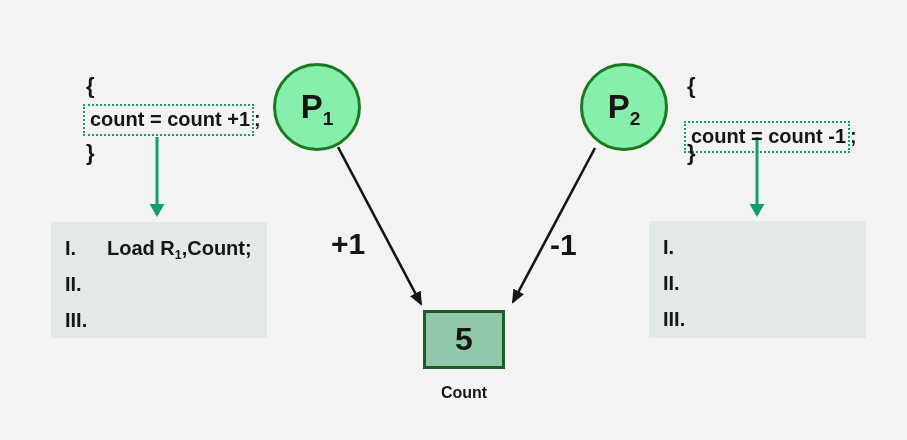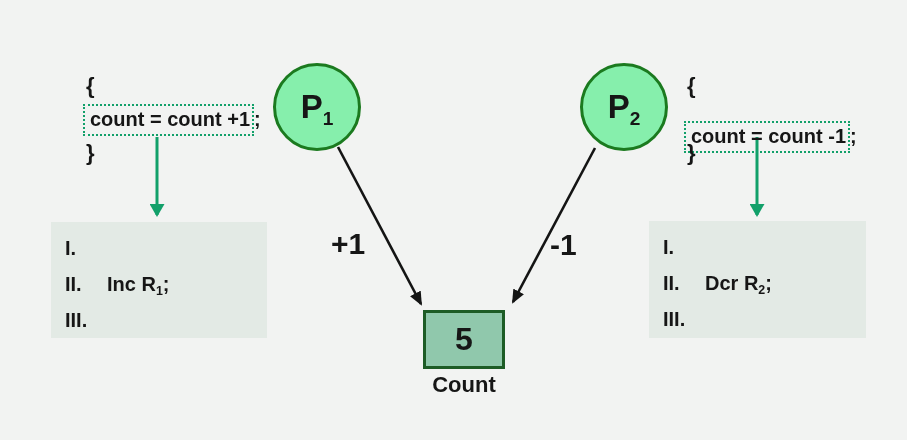--- a/index.html
+++ b/index.html
@@ -28,22 +28,22 @@
     font-size:33px; font-weight:700;
   }
   .proc sub { font-size:58%; vertical-align:-0.38em; }
   .count-box {
     position:absolute; left:423px; top:310px; width:82px; height:59px;
     box-sizing:border-box; border:3px solid #1d5c26; background:#90c8ac;
     display:flex; align-items:center; justify-content:center;
     font-size:32px; font-weight:700;
   }
   .count-label {
-    position:absolute; left:413px; top:372px; width:102px;
-    text-align:center; font-size:22px; font-weight:700;
+    position:absolute; left:413px; top:384px; width:102px;
+    text-align:center; font-size:16px; font-weight:700;
   }
   .edge-label { position:absolute; font-size:30px; font-weight:700; }
   svg.wires { position:absolute; left:0; top:0; pointer-events:none; }
 </style>
 </head>
 <body>
 
 <div class="canvas">
 
   <svg class="wires" width="907" height="440">
@@ -69,37 +69,36 @@
 
   <div class="code-brace" style="left:687px; top:74px;">{</div>
   <div class="code-line" style="left:684px; top:104px;margin-top:17px;">
     <span class="dotted">count = count -1</span><span>;</span>
   </div>
   <div class="code-brace" style="left:687px; top:141px;">}</div>
 
   <div class="panel" style="left:51px; top:222px; width:216px; height:116px;">
     <div class="panel-row">
       <span class="panel-num">I.</span>
+      <span><span>Load R</span><sub>1</sub><span>,Count;</span></span>
     </div>
     <div class="panel-row">
       <span class="panel-num">II.</span>
-      <span><span>Inc R</span><sub>1</sub><span>;</span></span>
     </div>
     <div class="panel-row">
       <span class="panel-num">III.</span>
     </div>
   </div>
 
   <div class="panel" style="left:649px; top:221px; width:217px; height:117px;">
     <div class="panel-row">
       <span class="panel-num">I.</span>
     </div>
     <div class="panel-row">
       <span class="panel-num">II.</span>
-      <span><span>Dcr R</span><sub>2</sub><span>;</span></span>
     </div>
     <div class="panel-row">
       <span class="panel-num">III.</span>
     </div>
   </div>
 
   <div class="proc" style="left:273px; top:63px;">
     <span><span>P</span><sub>1</sub></span>
   </div>
   <div class="proc" style="left:580px; top:63px;">

